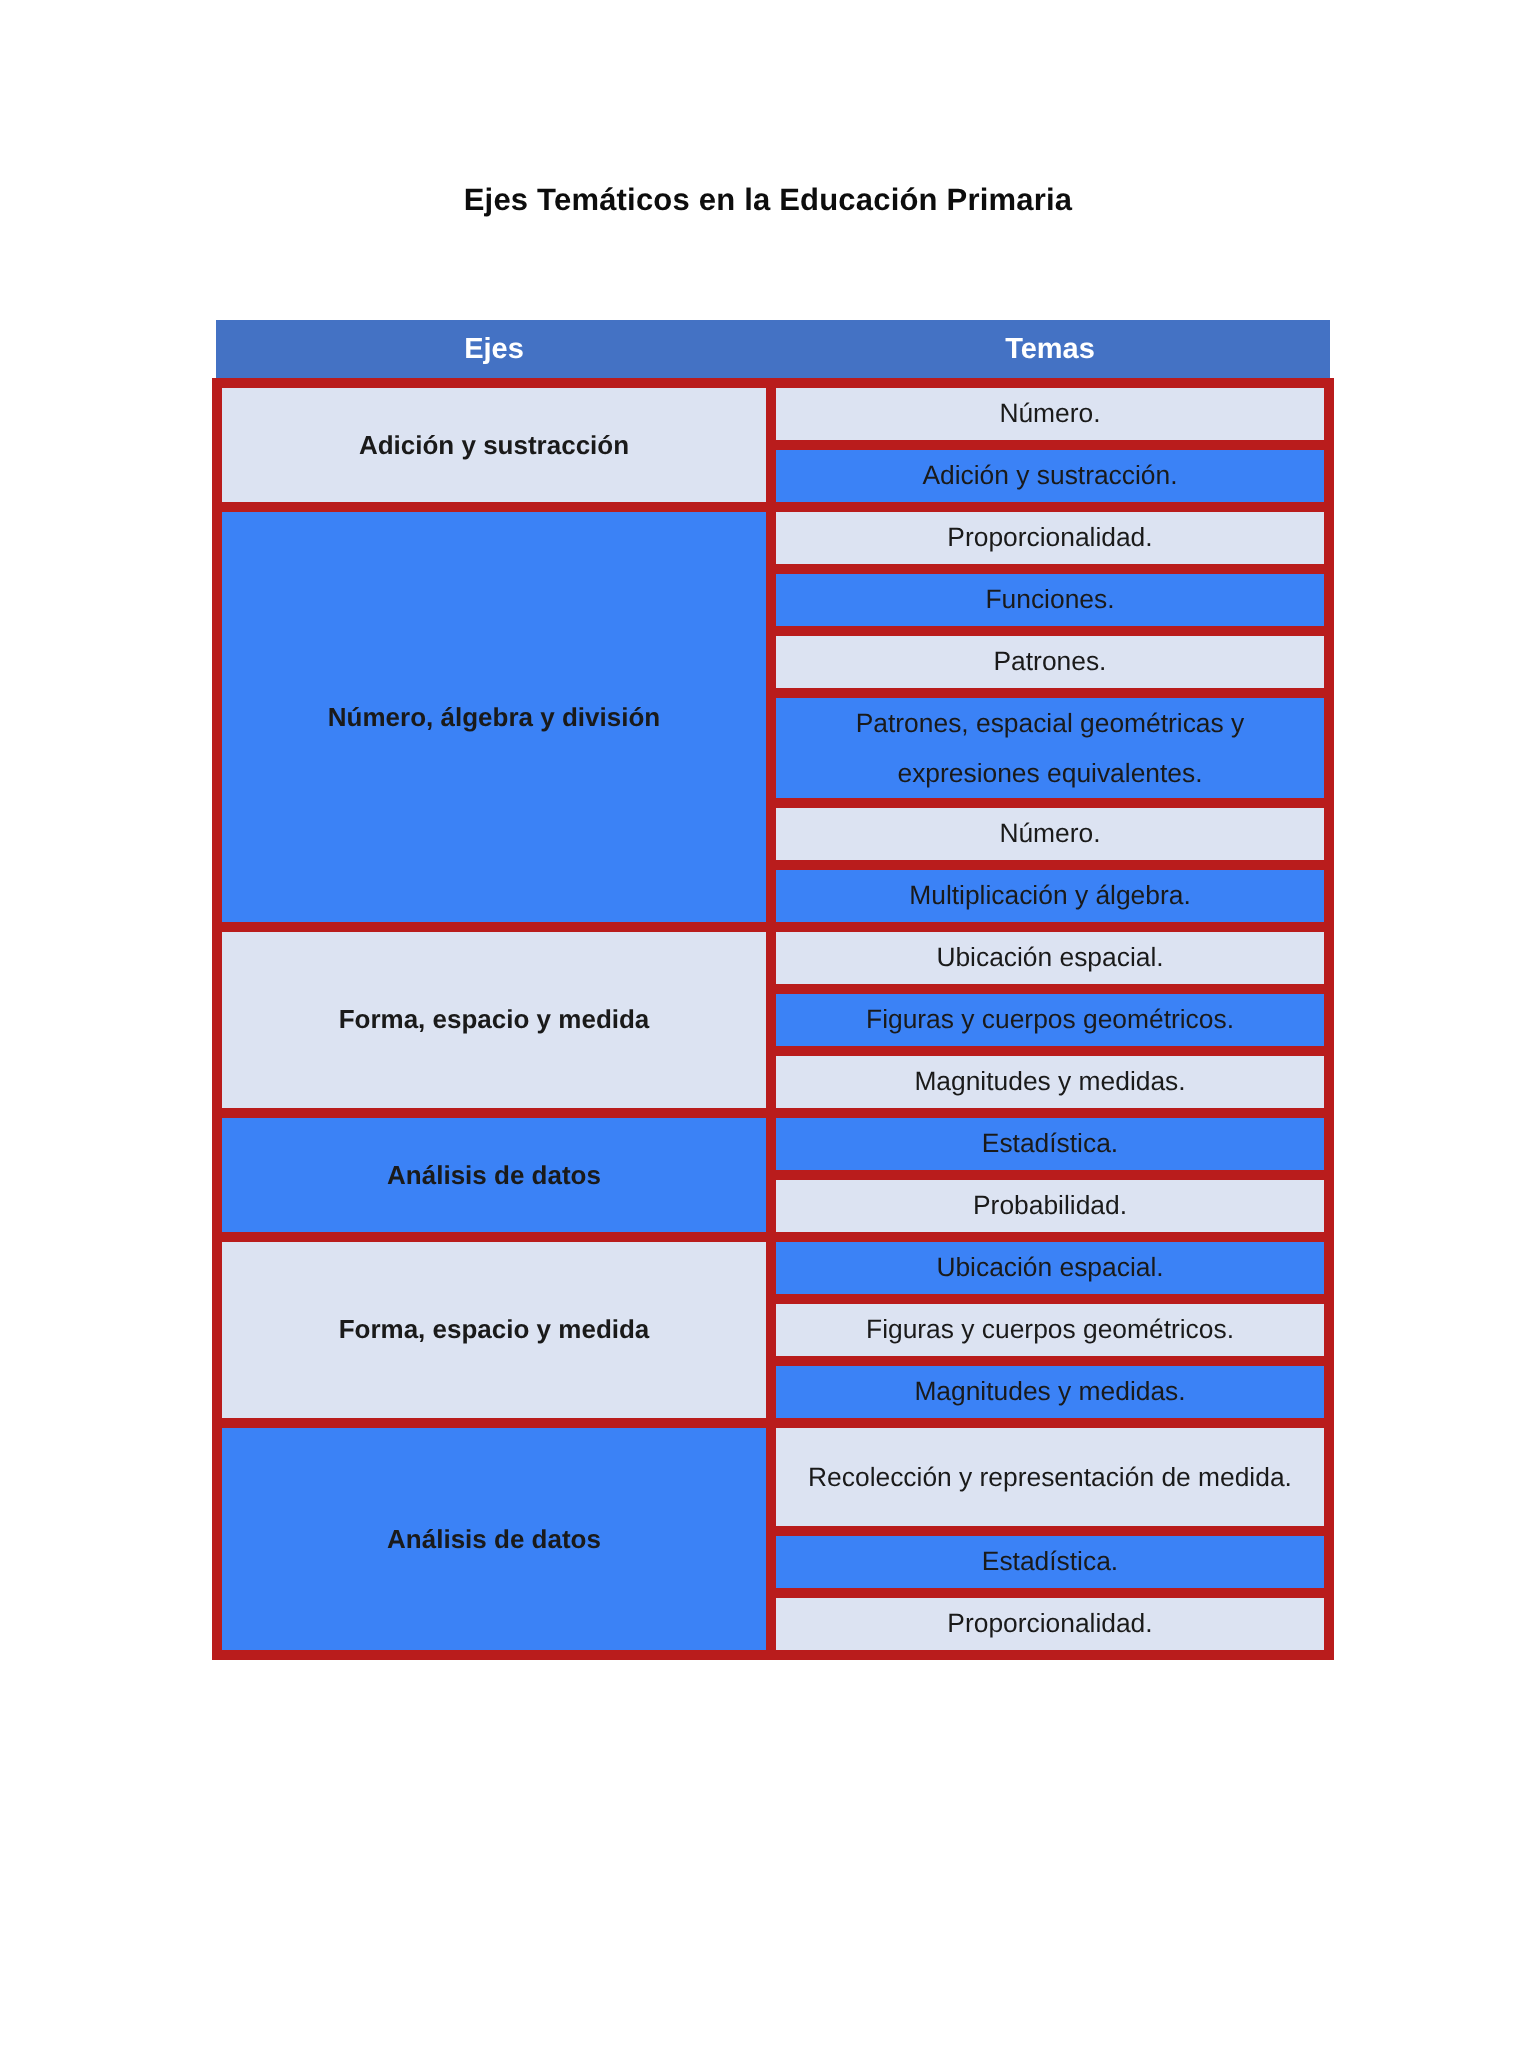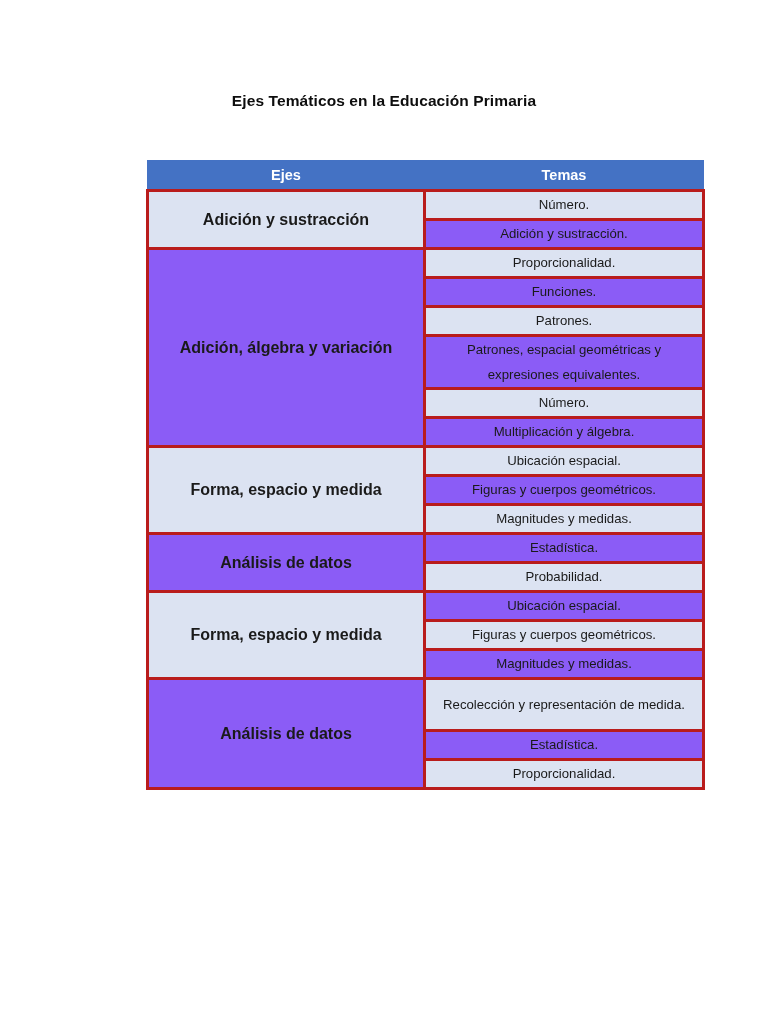--- a/index.html
+++ b/index.html
@@ -39,21 +39,20 @@
     color: #0d0d0d;
     line-height: 22px;
   }
 
   
   .table-wrap {
     position: absolute;
     left: 106px;
     top: 160px;
     width: 556px;
-    margin-left: 40px;
   }
 
   table.ejes-table {
     border-collapse: collapse;
     width: 556px;
     table-layout: fixed;
   }
 
   table.ejes-table col.col-ejes  { width: 277px; }
   table.ejes-table col.col-temas { width: 279px; }
@@ -66,38 +65,38 @@
     font-weight: bold;
     text-align: center;
     height: 28px;
     padding: 0;
     border: 1px solid #4472c4;
     vertical-align: middle;
   }
 
   
   td {
-    border: 3px solid #b91c1c;
+    border: 5px solid #b91c1c;
     font-size: 13.2px;
     color: #1a1a1a;
     text-align: center;
     vertical-align: middle;
     padding: 0 6px;
     line-height: 26px;
   }
 
   td.eje-cell {
     font-weight: bold;
-    font-size: 16px;
+    font-size: 13px;
     line-height: 20px;
     padding: 0 10px;
   }
 
   td.shade   { background: #dce3f2; }
-  td.plain   { background: #8b5cf6; }
+  td.plain   { background: #3b82f6; }
 
   
   tr.h-single td.tema-cell { height: 26px; }
   
   tr.h-double td.tema-cell { height: 49px; line-height: 25px; }
 </style>
 </head>
 <body>
 
 <div class="page">
@@ -118,21 +117,21 @@
       </thead>
       <tbody id="table-body">
           <tr class="h-single">
             <td rowspan="2" class="eje-cell shade">Adición y sustracción</td>
             <td class="tema-cell shade">Número.</td>
           </tr>
           <tr class="h-single">
             <td class="tema-cell plain">Adición y sustracción.</td>
           </tr>
           <tr class="h-single">
-            <td rowspan="6" class="eje-cell plain">Adición, álgebra y variación</td>
+            <td rowspan="6" class="eje-cell plain">Número, álgebra y división</td>
             <td class="tema-cell shade">Proporcionalidad.</td>
           </tr>
           <tr class="h-single">
             <td class="tema-cell plain">Funciones.</td>
           </tr>
           <tr class="h-single">
             <td class="tema-cell shade">Patrones.</td>
           </tr>
           <tr class="h-double">
             <td class="tema-cell plain">Patrones, espacial geométricas y expresiones equivalentes.</td>

